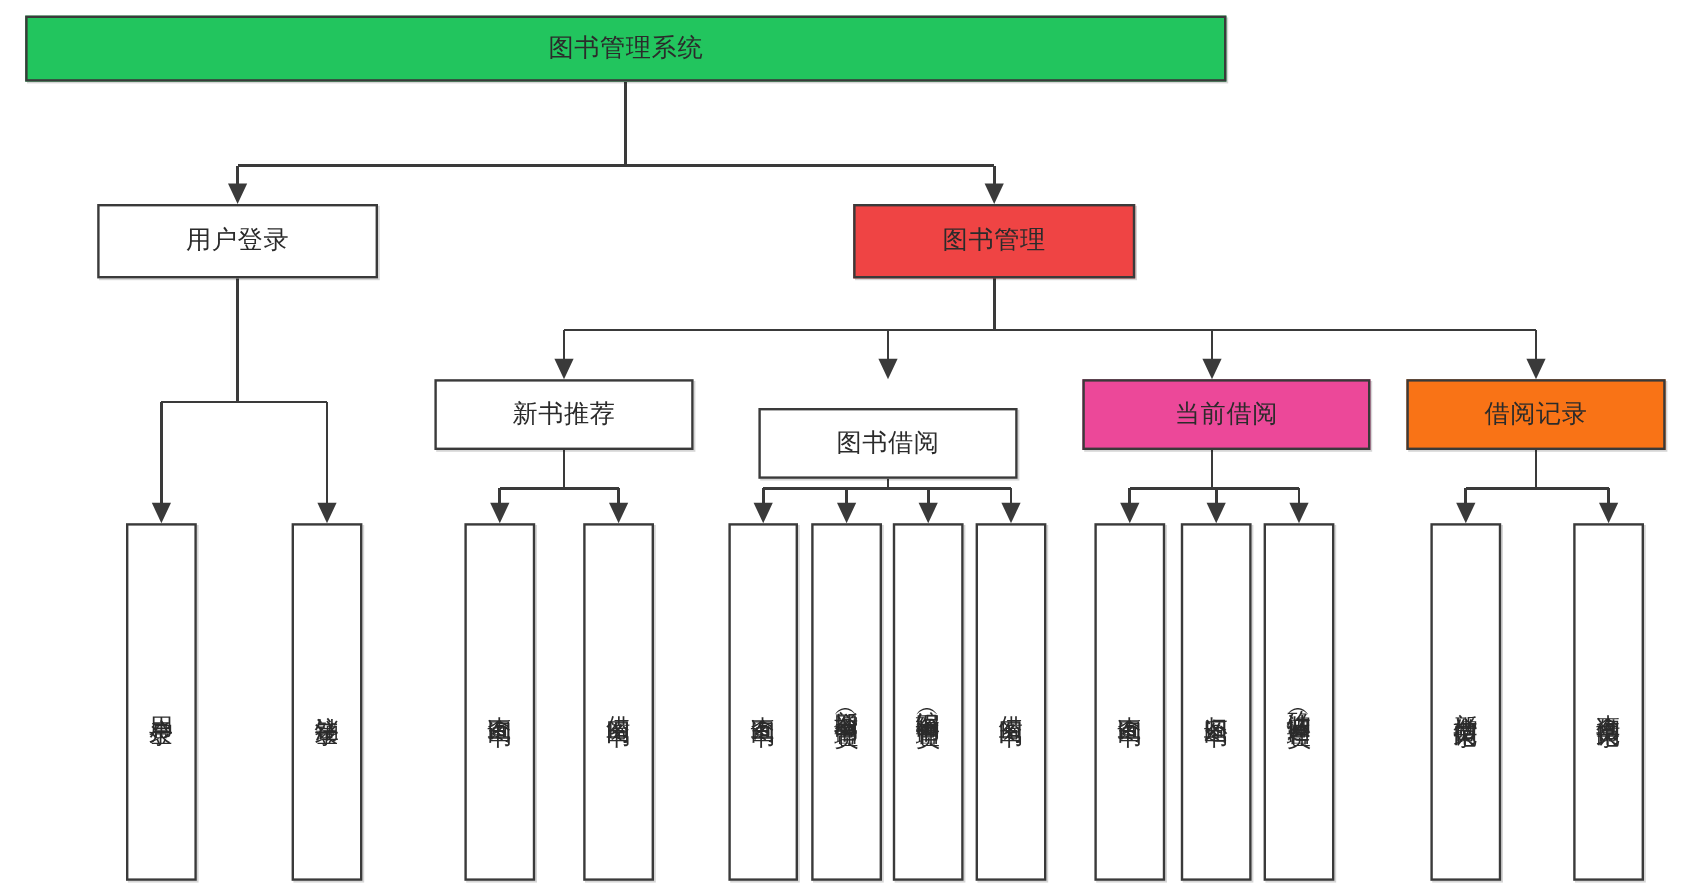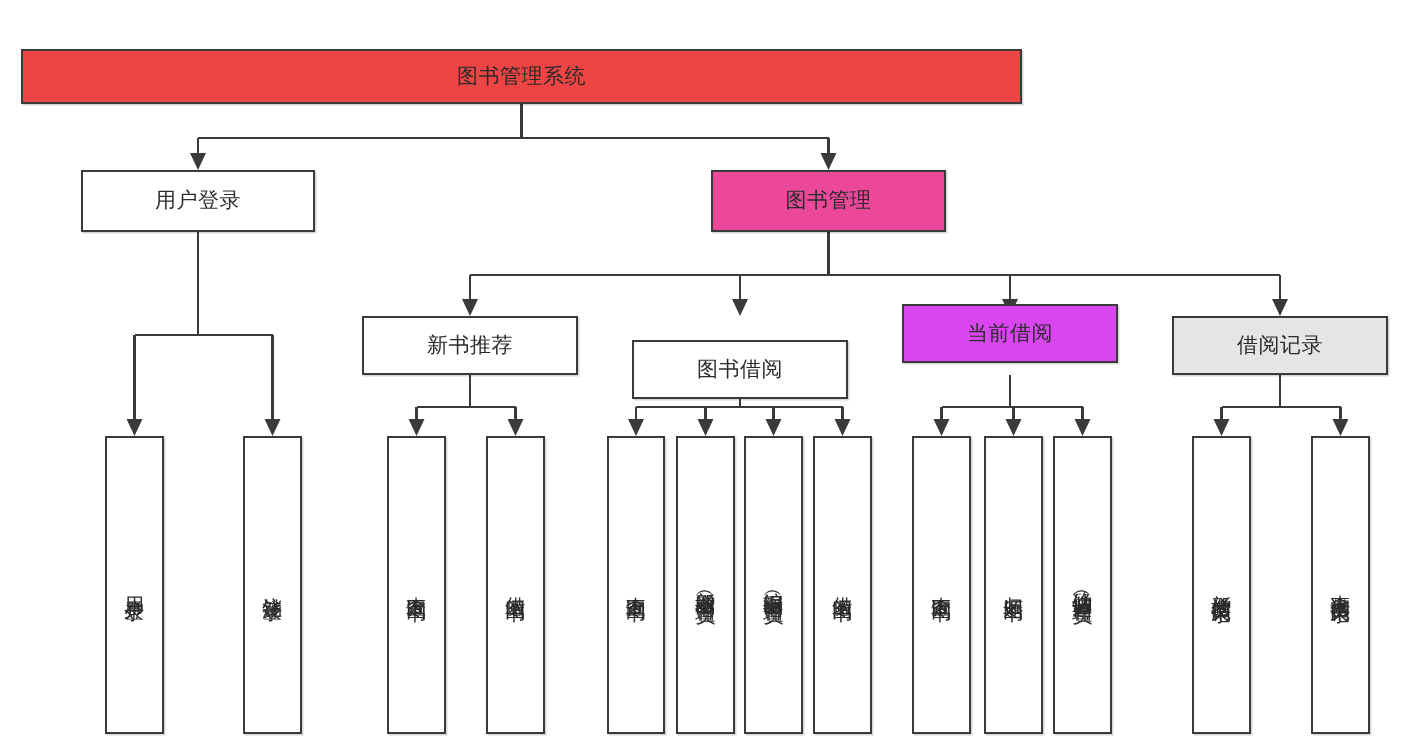--- a/index.html
+++ b/index.html
@@ -118,39 +118,39 @@
       <path d="M 1074.5 419 L 1090.5 419 L 1082.5 436 Z" fill="#3a3a3a"></path>
       <line x1="1280" y1="375" x2="1280" y2="407" stroke="#3a3a3a" stroke-width="2.4" shape-rendering="crispEdges"></line>
       <line x1="1221.5" y1="407" x2="1340.5" y2="407" stroke="#3a3a3a" stroke-width="2.4" shape-rendering="crispEdges"></line>
       <line x1="1221.5" y1="407" x2="1221.5" y2="420" stroke="#3a3a3a" stroke-width="2.4" shape-rendering="crispEdges"></line>
       <path d="M 1213.5 419 L 1229.5 419 L 1221.5 436 Z" fill="#3a3a3a"></path>
       <line x1="1340.5" y1="407" x2="1340.5" y2="420" stroke="#3a3a3a" stroke-width="2.4" shape-rendering="crispEdges"></line>
       <path d="M 1332.5 419 L 1348.5 419 L 1340.5 436 Z" fill="#3a3a3a"></path>
     </svg>
 
   <div id="node-layer">
-      <div class="node-box" style="left: 21px; top: 13px; width: 1001px; height: 55px; border-color: rgb(58, 58, 58); background: #ef4444; margin-top: 36px;">
+      <div class="node-box" style="left: 21px; top: 13px; width: 1001px; height: 55px; border-color: rgb(58, 58, 58); background: #22c55e;">
         <span class="node-label" style="color: rgb(43, 43, 43);">图书管理系统</span>
       </div>
       <div class="node-box" style="left: 81px; top: 170px; width: 234px; height: 62px; border-color: rgb(58, 58, 58); background: rgb(255, 255, 255);">
         <span class="node-label" style="color: rgb(43, 43, 43);">用户登录</span>
       </div>
-      <div class="node-box" style="left: 711px; top: 170px; width: 235px; height: 62px; border-color: rgb(58, 58, 58); background: #ec4899;">
+      <div class="node-box" style="left: 711px; top: 170px; width: 235px; height: 62px; border-color: rgb(58, 58, 58); background: #ef4444;">
         <span class="node-label" style="color: rgb(43, 43, 43);">图书管理</span>
       </div>
       <div class="node-box" style="left: 362px; top: 316px; width: 216px; height: 59px; border-color: rgb(58, 58, 58); background: rgb(255, 255, 255);">
         <span class="node-label" style="color: rgb(43, 43, 43);">新书推荐</span>
       </div>
       <div class="node-box" style="left: 632px; top: 316px; width: 216px; height: 59px; border-color: rgb(58, 58, 58); background: rgb(255, 255, 255); margin-top: 24px;">
         <span class="node-label" style="color: rgb(43, 43, 43);">图书借阅</span>
       </div>
-      <div class="node-box" style="left: 902px; top: 304px; width: 216px; height: 59px; border-color: rgb(58, 58, 58); background: #d946ef;">
+      <div class="node-box" style="left: 902px; top: 316px; width: 240px; height: 59px; border-color: rgb(58, 58, 58); background: #ec4899;">
         <span class="node-label" style="color: rgb(43, 43, 43);">当前借阅</span>
       </div>
-      <div class="node-box" style="left: 1172px; top: 316px; width: 216px; height: 59px; border-color: rgb(58, 58, 58); background: #e5e5e5;">
+      <div class="node-box" style="left: 1172px; top: 316px; width: 216px; height: 59px; border-color: rgb(58, 58, 58); background: #f97316;">
         <span class="node-label" style="color: rgb(43, 43, 43);">借阅记录</span>
       </div>
       <div class="node-box vertical" style="left: 105px; top: 436px; width: 59px; height: 298px; border-color: rgb(58, 58, 58); background: rgb(255, 255, 255);">
         <span class="node-label" style="color: rgb(43, 43, 43);">用户登录</span>
       </div>
       <div class="node-box vertical" style="left: 243px; top: 436px; width: 59px; height: 298px; border-color: rgb(58, 58, 58); background: rgb(255, 255, 255);">
         <span class="node-label" style="color: rgb(43, 43, 43);">注销登录</span>
       </div>
       <div class="node-box vertical" style="left: 387px; top: 436px; width: 59px; height: 298px; border-color: rgb(58, 58, 58); background: rgb(255, 255, 255);">
         <span class="node-label" style="color: rgb(43, 43, 43);">查询图书</span>

